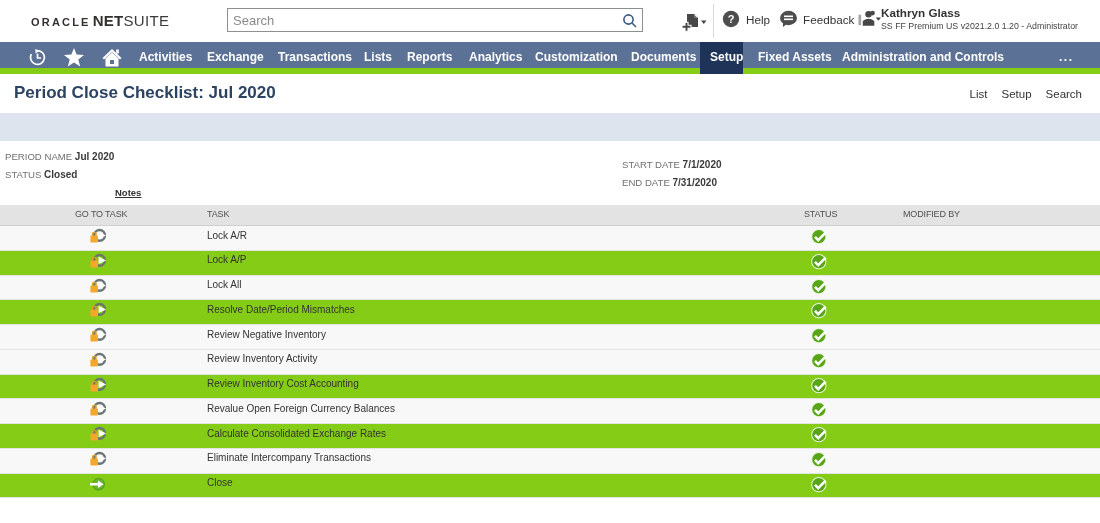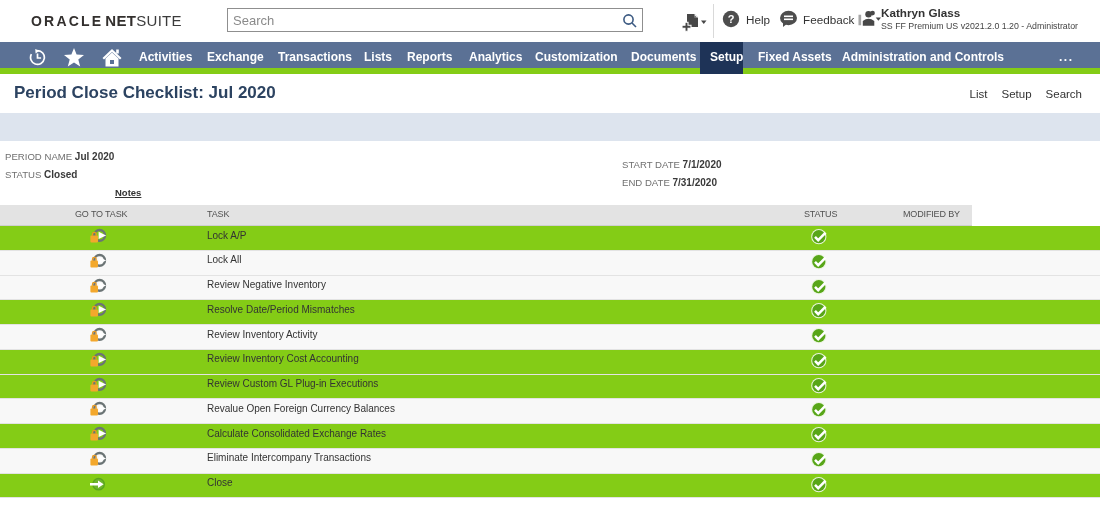--- a/index.html
+++ b/index.html
@@ -2,21 +2,21 @@
 <html><head>
 <meta charset="utf-8">
 <style>
 * { margin:0; padding:0; box-sizing:border-box; }
 html,body { width:1100px; height:523px; overflow:hidden; background:#fff;
   font-family:"Liberation Sans", sans-serif; }
 .abs { position:absolute; }
 
 #topbar { position:absolute; left:0; top:0; width:1100px; height:42px; background:#fff; }
 #logo { position:absolute; left:31px; top:12px; font-size:15px; color:#33302e; white-space:nowrap; }
-#logo .oracle { font-weight:bold; letter-spacing:2.2px; font-size:14px; margin-right:2px; }
+#logo .oracle { font-weight:bold; letter-spacing:2.2px; font-size:11px; margin-right:2px; }
 #logo .net { font-weight:bold; letter-spacing:0.3px; }
 #logo .suite { font-weight:normal; letter-spacing:0.3px; color:#3b3b3b; }
 #searchbox { position:absolute; left:227px; top:8px; width:416px; height:24px;
   border:1px solid #8f8f8f; background:#fff; }
 #searchbox .ph { position:absolute; left:5px; top:4px; font-size:13px; color:#8a8a8a; }
 .sep { position:absolute; left:713px; top:4px; height:34px; width:1px; background:#d9d9d9; }
 .toptext { position:absolute; font-size:11.7px; color:#333; top:13px; }
 #username { position:absolute; left:881px; top:6px; font-size:11.7px; color:#333; font-weight:bold; }
 #userrole { position:absolute; left:881px; top:21px; font-size:8.8px; color:#444; white-space:nowrap; }
 
@@ -34,21 +34,21 @@
 #titlelinks span { margin-left:14px; }
 #blueband { position:absolute; left:0; top:113px; width:1100px; height:28px; background:#dde4ee; }
 
 #fields { position:absolute; left:0; top:141px; width:1100px; height:64px; background:#fff; }
 .flabel { color:#6f6f6f; font-size:9.6px; }
 .fval { color:#3a3a3a; font-size:10px; font-weight:bold; }
 .fline { position:absolute; white-space:nowrap; }
 #notes { position:absolute; left:115px; top:46px; font-size:9.5px; font-weight:bold;
   color:#333; text-decoration:underline; }
 
-#thead { position:absolute; left:0; top:205px; width:972px; height:21px;
+#thead { position:absolute; left:0; top:205px; width:1100px; height:21px;
   background:#e3e3e3; border-bottom:1px solid #cfcfcf; }
 .th { position:absolute; top:4px; font-size:9px; color:#515151; letter-spacing:-0.15px; }
 #tbody { position:absolute; left:0; top:226px; width:1100px; height:297px; }
 .row { position:relative; width:1100px; height:24.75px; border-bottom:1px solid #e3e3e3; }
 .row.odd { background:#f8f8f8; }
 .row.even { background:#84cc16; }
 .task { position:absolute; left:207px; top:3.5px; font-size:10px; color:#333; }
 .gicon { position:absolute; left:90px; top:2px; width:17px; height:17px; }
 .sicon { position:absolute; left:811px; top:2px; width:17px; height:17px; }
 </style>
@@ -147,20 +147,34 @@
 </div>
 
 <div id="thead">
   <div class="th" style="left:75px">GO TO TASK</div>
   <div class="th" style="left:207px">TASK</div>
   <div class="th" style="left:804px">STATUS</div>
   <div class="th" style="left:903px">MODIFIED BY</div>
 </div>
 
 <div id="tbody">
+<div class="row odd">
+      <svg class="gicon" width="17" height="17" viewBox="0 0 17 17">
+        <circle cx="9.6" cy="7.4" r="5.3" fill="none" stroke="#6b7475" stroke-width="2.5"></circle>
+        <path d="M8.6 3.7 l7.5 3.7 -7.5 3.7 z" fill="#fff"></path>
+        <rect x="0.4" y="7.6" width="7.6" height="6.9" rx="1" fill="#f3a82c"></rect>
+        <path d="M2.5 7.7 v-1.6 a1.8 1.8 0 0 1 3.6 0 v1.6" fill="none" stroke="#e89a20" stroke-width="1.3"></path>
+      </svg>
+      <div class="task">Lock A/R</div>
+      <svg class="sicon" width="17" height="17" viewBox="0 0 17 17">
+        <circle cx="7.8" cy="8.7" r="7.6" fill="#e9f4dd"></circle>
+        <circle cx="7.8" cy="8.7" r="6.6" fill="#58a618"></circle>
+        <path d="M4 8.8 l3.2 3.4 7.4 -7.6" fill="none" stroke="#fff" stroke-width="2.5"></path>
+      </svg>
+    </div>
 <div class="row even">
       <svg class="gicon" width="17" height="17" viewBox="0 0 17 17">
         <circle cx="9.6" cy="7.4" r="5.3" fill="none" stroke="#6b7475" stroke-width="2.5"></circle>
         <path d="M8.6 3.7 l7.5 3.7 -7.5 3.7 z" fill="#fff"></path>
         <rect x="0.4" y="7.6" width="7.6" height="6.9" rx="1" fill="#f3a82c"></rect>
         <path d="M2.5 7.7 v-1.6 a1.8 1.8 0 0 1 3.6 0 v1.6" fill="none" stroke="#e89a20" stroke-width="1.3"></path>
       </svg>
       <div class="task">Lock A/P</div>
       <svg class="sicon" width="17" height="17" viewBox="0 0 17 17">
         <circle cx="7.8" cy="8.7" r="7.6" fill="#e9f4dd"></circle>
@@ -175,48 +189,48 @@
         <rect x="0.4" y="7.6" width="7.6" height="6.9" rx="1" fill="#f3a82c"></rect>
         <path d="M2.5 7.7 v-1.6 a1.8 1.8 0 0 1 3.6 0 v1.6" fill="none" stroke="#e89a20" stroke-width="1.3"></path>
       </svg>
       <div class="task">Lock All</div>
       <svg class="sicon" width="17" height="17" viewBox="0 0 17 17">
         <circle cx="7.8" cy="8.7" r="7.6" fill="#e9f4dd"></circle>
         <circle cx="7.8" cy="8.7" r="6.6" fill="#58a618"></circle>
         <path d="M4 8.8 l3.2 3.4 7.4 -7.6" fill="none" stroke="#fff" stroke-width="2.5"></path>
       </svg>
     </div>
+<div class="row even">
+      <svg class="gicon" width="17" height="17" viewBox="0 0 17 17">
+        <circle cx="9.6" cy="7.4" r="5.3" fill="none" stroke="#6b7475" stroke-width="2.5"></circle>
+        <path d="M8.6 3.7 l7.5 3.7 -7.5 3.7 z" fill="#fff"></path>
+        <rect x="0.4" y="7.6" width="7.6" height="6.9" rx="1" fill="#f3a82c"></rect>
+        <path d="M2.5 7.7 v-1.6 a1.8 1.8 0 0 1 3.6 0 v1.6" fill="none" stroke="#e89a20" stroke-width="1.3"></path>
+      </svg>
+      <div class="task">Resolve Date/Period Mismatches</div>
+      <svg class="sicon" width="17" height="17" viewBox="0 0 17 17">
+        <circle cx="7.8" cy="8.7" r="7.6" fill="#e9f4dd"></circle>
+        <circle cx="7.8" cy="8.7" r="6.6" fill="#58a618"></circle>
+        <path d="M4 8.8 l3.2 3.4 7.4 -7.6" fill="none" stroke="#fff" stroke-width="2.5"></path>
+      </svg>
+    </div>
 <div class="row odd">
       <svg class="gicon" width="17" height="17" viewBox="0 0 17 17">
         <circle cx="9.6" cy="7.4" r="5.3" fill="none" stroke="#6b7475" stroke-width="2.5"></circle>
         <path d="M8.6 3.7 l7.5 3.7 -7.5 3.7 z" fill="#fff"></path>
         <rect x="0.4" y="7.6" width="7.6" height="6.9" rx="1" fill="#f3a82c"></rect>
         <path d="M2.5 7.7 v-1.6 a1.8 1.8 0 0 1 3.6 0 v1.6" fill="none" stroke="#e89a20" stroke-width="1.3"></path>
       </svg>
       <div class="task">Review Negative Inventory</div>
       <svg class="sicon" width="17" height="17" viewBox="0 0 17 17">
         <circle cx="7.8" cy="8.7" r="7.6" fill="#e9f4dd"></circle>
         <circle cx="7.8" cy="8.7" r="6.6" fill="#58a618"></circle>
         <path d="M4 8.8 l3.2 3.4 7.4 -7.6" fill="none" stroke="#fff" stroke-width="2.5"></path>
       </svg>
     </div>
-<div class="row even">
-      <svg class="gicon" width="17" height="17" viewBox="0 0 17 17">
-        <circle cx="9.6" cy="7.4" r="5.3" fill="none" stroke="#6b7475" stroke-width="2.5"></circle>
-        <path d="M8.6 3.7 l7.5 3.7 -7.5 3.7 z" fill="#fff"></path>
-        <rect x="0.4" y="7.6" width="7.6" height="6.9" rx="1" fill="#f3a82c"></rect>
-        <path d="M2.5 7.7 v-1.6 a1.8 1.8 0 0 1 3.6 0 v1.6" fill="none" stroke="#e89a20" stroke-width="1.3"></path>
-      </svg>
-      <div class="task">Resolve Date/Period Mismatches</div>
-      <svg class="sicon" width="17" height="17" viewBox="0 0 17 17">
-        <circle cx="7.8" cy="8.7" r="7.6" fill="#e9f4dd"></circle>
-        <circle cx="7.8" cy="8.7" r="6.6" fill="#58a618"></circle>
-        <path d="M4 8.8 l3.2 3.4 7.4 -7.6" fill="none" stroke="#fff" stroke-width="2.5"></path>
-      </svg>
-    </div>
 <div class="row odd">
       <svg class="gicon" width="17" height="17" viewBox="0 0 17 17">
         <circle cx="9.6" cy="7.4" r="5.3" fill="none" stroke="#6b7475" stroke-width="2.5"></circle>
         <path d="M8.6 3.7 l7.5 3.7 -7.5 3.7 z" fill="#fff"></path>
         <rect x="0.4" y="7.6" width="7.6" height="6.9" rx="1" fill="#f3a82c"></rect>
         <path d="M2.5 7.7 v-1.6 a1.8 1.8 0 0 1 3.6 0 v1.6" fill="none" stroke="#e89a20" stroke-width="1.3"></path>
       </svg>
       <div class="task">Review Inventory Activity</div>
       <svg class="sicon" width="17" height="17" viewBox="0 0 17 17">
         <circle cx="7.8" cy="8.7" r="7.6" fill="#e9f4dd"></circle>
@@ -225,34 +239,20 @@
       </svg>
     </div>
 <div class="row even">
       <svg class="gicon" width="17" height="17" viewBox="0 0 17 17">
         <circle cx="9.6" cy="7.4" r="5.3" fill="none" stroke="#6b7475" stroke-width="2.5"></circle>
         <path d="M8.6 3.7 l7.5 3.7 -7.5 3.7 z" fill="#fff"></path>
         <rect x="0.4" y="7.6" width="7.6" height="6.9" rx="1" fill="#f3a82c"></rect>
         <path d="M2.5 7.7 v-1.6 a1.8 1.8 0 0 1 3.6 0 v1.6" fill="none" stroke="#e89a20" stroke-width="1.3"></path>
       </svg>
       <div class="task">Review Inventory Cost Accounting</div>
-      <svg class="sicon" width="17" height="17" viewBox="0 0 17 17">
-        <circle cx="7.8" cy="8.7" r="7.6" fill="#e9f4dd"></circle>
-        <circle cx="7.8" cy="8.7" r="6.6" fill="#58a618"></circle>
-        <path d="M4 8.8 l3.2 3.4 7.4 -7.6" fill="none" stroke="#fff" stroke-width="2.5"></path>
-      </svg>
-    </div>
-<div class="row even">
-      <svg class="gicon" width="17" height="17" viewBox="0 0 17 17">
-        <circle cx="9.6" cy="7.4" r="5.3" fill="none" stroke="#6b7475" stroke-width="2.5"></circle>
-        <path d="M8.6 3.7 l7.5 3.7 -7.5 3.7 z" fill="#fff"></path>
-        <rect x="0.4" y="7.6" width="7.6" height="6.9" rx="1" fill="#f3a82c"></rect>
-        <path d="M2.5 7.7 v-1.6 a1.8 1.8 0 0 1 3.6 0 v1.6" fill="none" stroke="#e89a20" stroke-width="1.3"></path>
-      </svg>
-      <div class="task">Review Custom GL Plug-in Executions</div>
       <svg class="sicon" width="17" height="17" viewBox="0 0 17 17">
         <circle cx="7.8" cy="8.7" r="7.6" fill="#e9f4dd"></circle>
         <circle cx="7.8" cy="8.7" r="6.6" fill="#58a618"></circle>
         <path d="M4 8.8 l3.2 3.4 7.4 -7.6" fill="none" stroke="#fff" stroke-width="2.5"></path>
       </svg>
     </div>
 <div class="row odd">
       <svg class="gicon" width="17" height="17" viewBox="0 0 17 17">
         <circle cx="9.6" cy="7.4" r="5.3" fill="none" stroke="#6b7475" stroke-width="2.5"></circle>
         <path d="M8.6 3.7 l7.5 3.7 -7.5 3.7 z" fill="#fff"></path>

